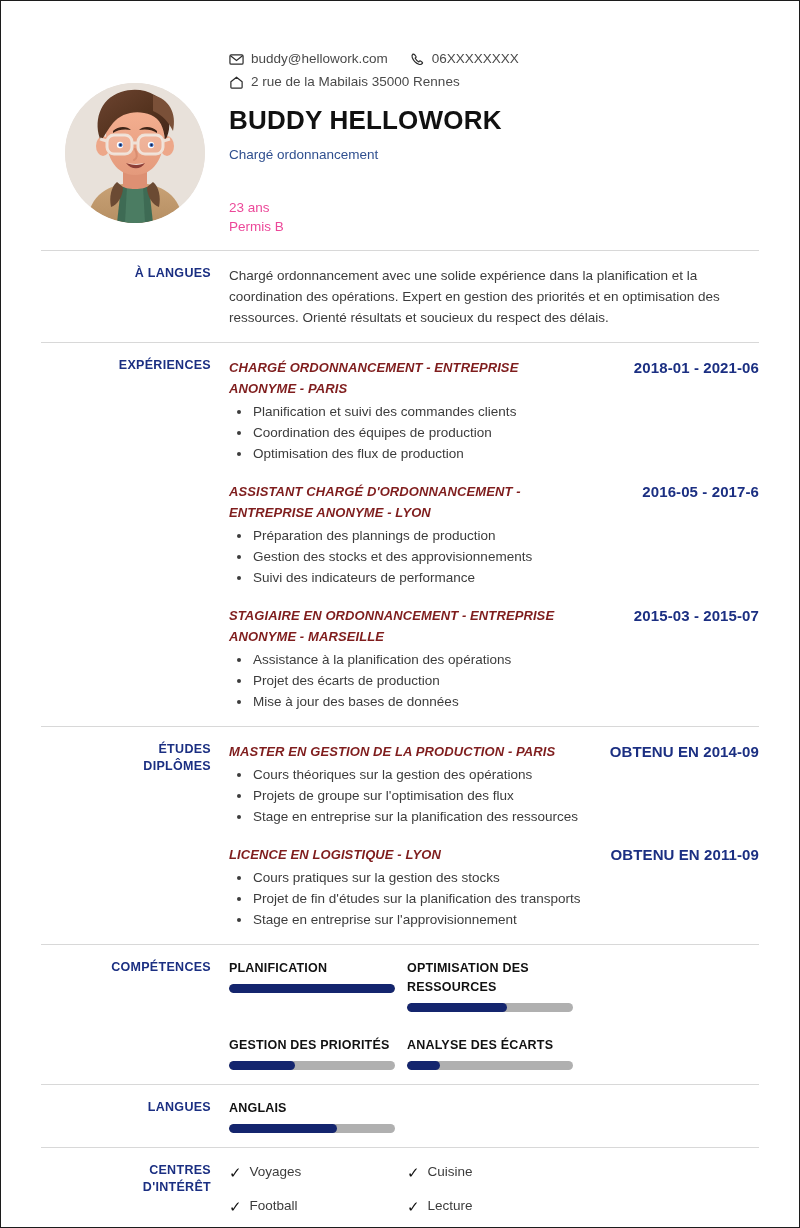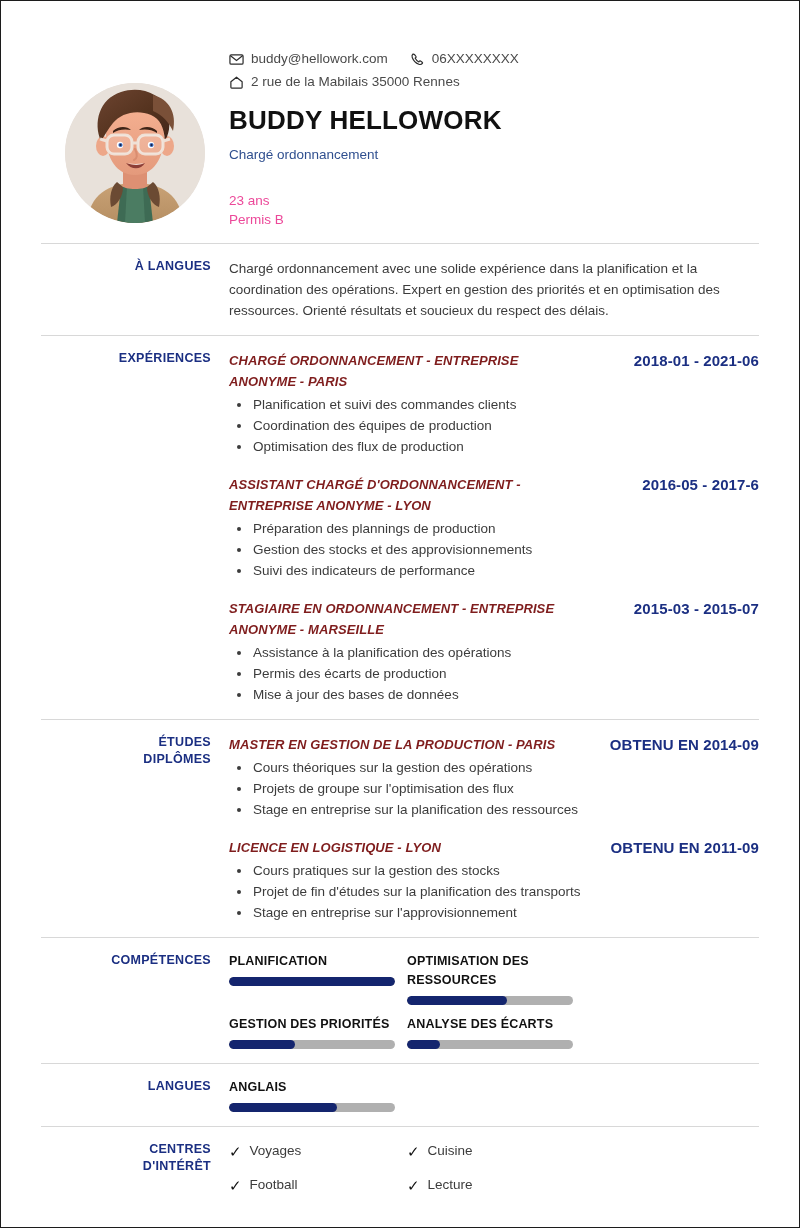--- a/index.html
+++ b/index.html
@@ -73,21 +73,21 @@
     font-weight: bold;
     letter-spacing: 0.2px;
     color: #111111;
     margin: 13px 0 11px 0;
     line-height: 30px;
   }
   .job-title {
     font-size: 13.5px;
     color: #2f4f8f;
     line-height: 18px;
-    margin-bottom: 27px;
+    margin-bottom: 34px;
   }
   .meta-line {
     font-size: 13.5px;
     color: #ec4899;
     line-height: 19px;
   }
 
   
   .section {
     display: flex;
@@ -169,21 +169,21 @@
 
   
   .grid3 {
     display: flex;
     flex-wrap: wrap;
   }
   .cell {
     width: 178px;
     flex: 0 0 178px;
     margin-right: 0;
-    margin-bottom: 10px;
+    margin-bottom: 24px;
     box-sizing: border-box;
     padding-right: 12px;
   }
   .cell.last-row { margin-bottom: 0; }
   .cell-name {
     font-size: 12.5px;
     font-weight: bold;
     color: #111111;
     line-height: 19px;
     letter-spacing: 0.2px;
@@ -371,21 +371,21 @@
           </ul>
         </div>
 
         <div class="entry">
           <div class="entry-head">
             <div class="entry-title">STAGIAIRE EN ORDONNANCEMENT - ENTREPRISE ANONYME - MARSEILLE</div>
             <div class="entry-date">2015-03 - 2015-07</div>
           </div>
           <ul class="bullets">
             <li>Assistance à la planification des opérations</li>
-            <li>Permis des écarts de production</li>
+            <li>Projet des écarts de production</li>
             <li>Mise à jour des bases de données</li>
           </ul>
         </div>
 
       </div>
     </div>
 
     <div class="section">
       <div class="sec-label">
         <div>ÉTUDES</div>

